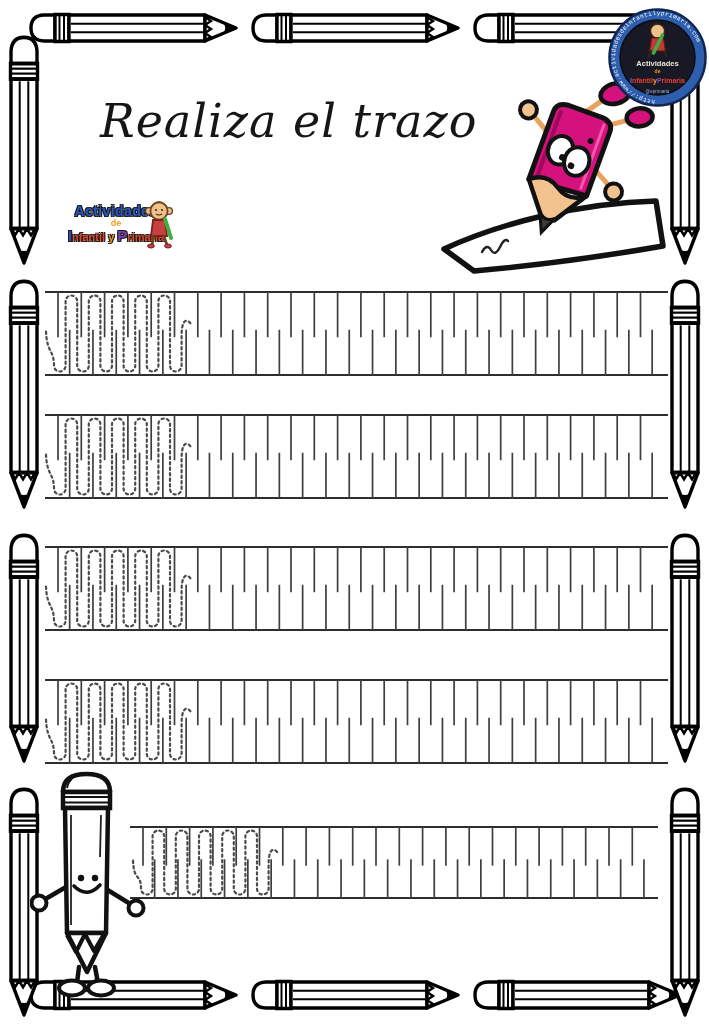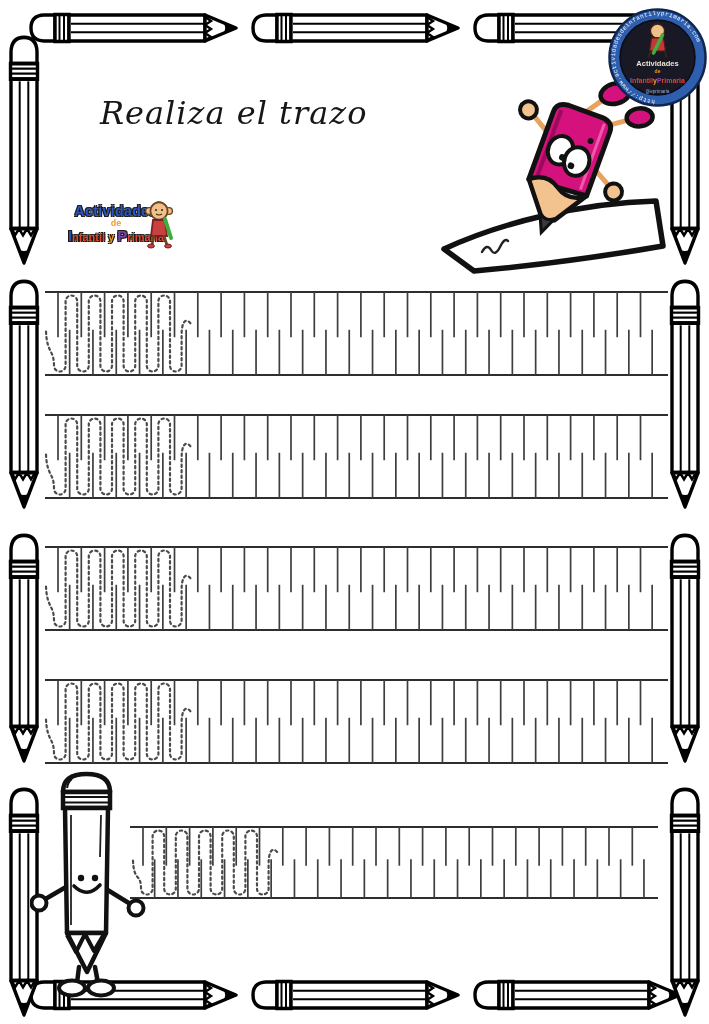--- a/index.html
+++ b/index.html
@@ -1,21 +1,21 @@
 <!DOCTYPE html>
 <html><head>
 <meta charset="utf-8">
 <style>
   html,body{margin:0;padding:0;background:#888;}
   .page{position:relative;width:709px;height:1024px;background:#ffffff;overflow:hidden;
         font-family:"Liberation Sans",sans-serif;}
   .page svg{position:absolute;left:0;top:0;}
   .abs{position:absolute;}
   .title{left:100px;top:94px;font-family:"DejaVu Serif",serif;font-style:italic;
-         font-size:32px;letter-spacing:1px;color:#161616;white-space:nowrap;}
+         font-size:46px;letter-spacing:1px;color:#161616;white-space:nowrap;}
   .logo{left:56px;top:204px;width:120px;text-align:center;line-height:1.05;
         font-weight:bold;}
   .outl{text-shadow:-1px -1px 0 #1b1b1b,1px -1px 0 #1b1b1b,-1px 1px 0 #1b1b1b,1px 1px 0 #1b1b1b;}
   .logo-l1{font-size:14px;color:#2a57c0;letter-spacing:.4px;}
   .logo-l2{font-size:9px;color:#f59a20;margin:0;}
   .logo-l3{font-size:11px;color:#e04828;}
   .logo-l3 .cap{font-size:15px;}
   .c-blue{color:#2a50b0;} .c-purple{color:#7b3fae;} .c-orange{color:#f59a20;} .c-red{color:#e04828;}
 </style>
 </head>

